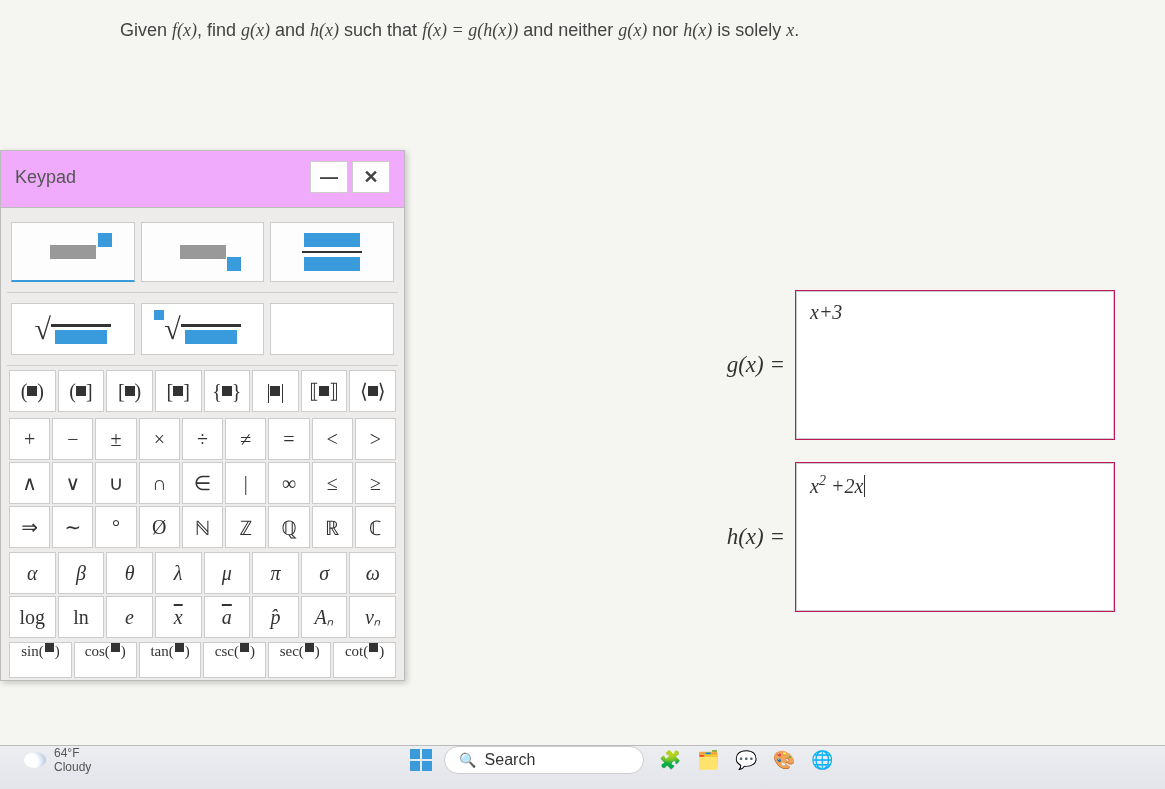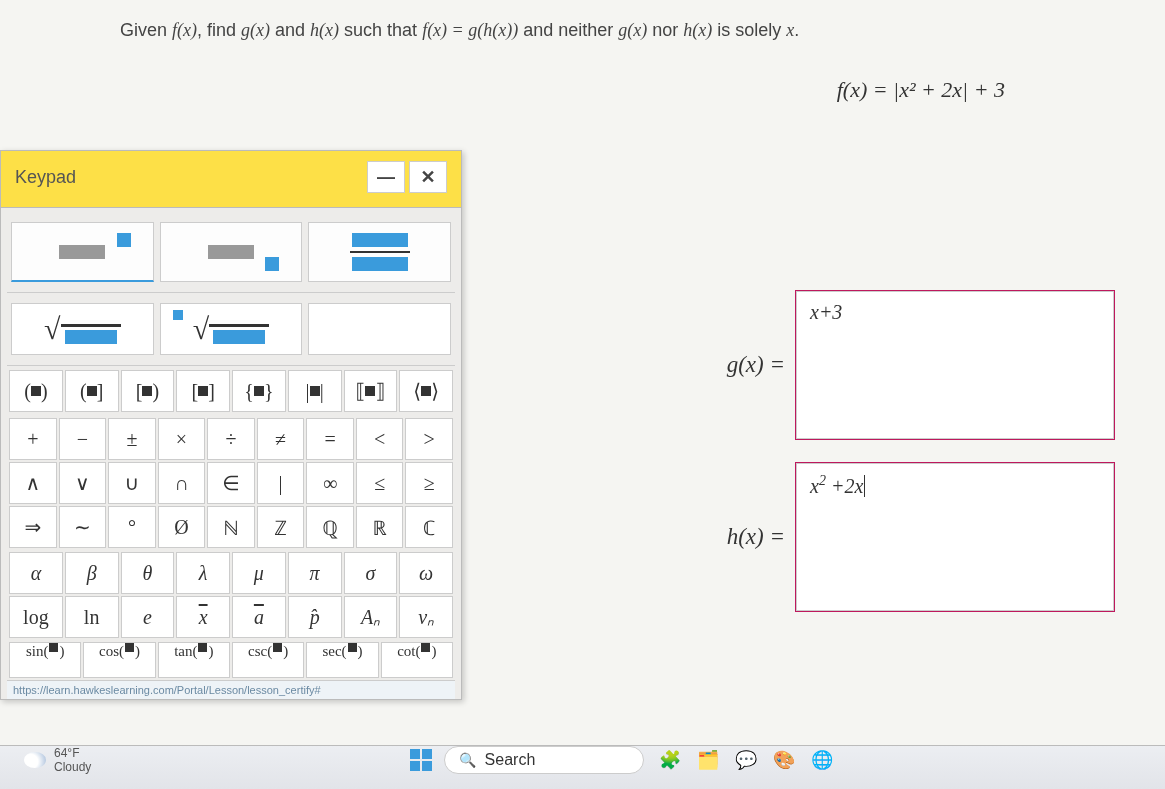--- a/index.html
+++ b/index.html
@@ -60,22 +60,22 @@
     background: #fff;
   }
   .answer-box sup { font-size: 14px; vertical-align: super; }
   .cursor-line { border-right: 1px solid #333; padding-right:1px; }
 
   
   .keypad {
     position: absolute;
     top: 150px;
     left: 0;
-    width: 462px;
-    background: #fde047;
+    width: 405px;
+    background: #f0abfc;
     border: 1px solid #bbb;
     box-shadow: 2px 2px 6px rgba(0,0,0,0.2);
   }
   .keypad-header {
     display: flex;
     justify-content: space-between;
     align-items: center;
     padding: 10px 14px 14px 14px;
     font-size: 18px;
     color: #555;
@@ -192,21 +192,20 @@
   .ticon{ width:28px;height:28px;border-radius:6px;display:flex;align-items:center;justify-content:center;font-size:18px;}
   .overbar{ text-decoration: overline; }
 </style>
 </head>
 <body>
 
 <div class="content">
   <div class="problem-text">
     <span>Given </span><span class="math">f(x)</span><span>, find </span><span class="math">g(x)</span><span> and </span><span class="math">h(x)</span><span> such that </span><span class="math">f(x) = g(h(x))</span><span> and neither </span><span class="math">g(x)</span><span> nor </span><span class="math">h(x)</span><span> is solely </span><span class="math">x</span><span>.</span>
   </div>
-  <div class="equation">f(x) = |x² + 2x| + 3</div>
 </div>
 
 <div class="answers">
   <div class="answer-row">
     <div class="answer-label">g(x) =</div>
     <div class="answer-box">
       <span>x+3</span>
     </div>
   </div>
   <div class="answer-row">
@@ -334,21 +333,20 @@
 
     <div class="trig-row">
       <div class="trig"><span>sin</span>(<span class="sq"></span>)</div>
       <div class="trig"><span>cos</span>(<span class="sq"></span>)</div>
       <div class="trig"><span>tan</span>(<span class="sq"></span>)</div>
       <div class="trig"><span>csc</span>(<span class="sq"></span>)</div>
       <div class="trig"><span>sec</span>(<span class="sq"></span>)</div>
       <div class="trig"><span>cot</span>(<span class="sq"></span>)</div>
     </div>
 
-    <div class="urlbar">https://learn.hawkeslearning.com/Portal/Lesson/lesson_certify#</div>
   </div>
 </div>
 
 <div class="taskbar">
   <div class="weather">
     <div class="cloud-icon"></div>
     <div>
       <div>64°F</div>
       <div>Cloudy</div>
     </div>

